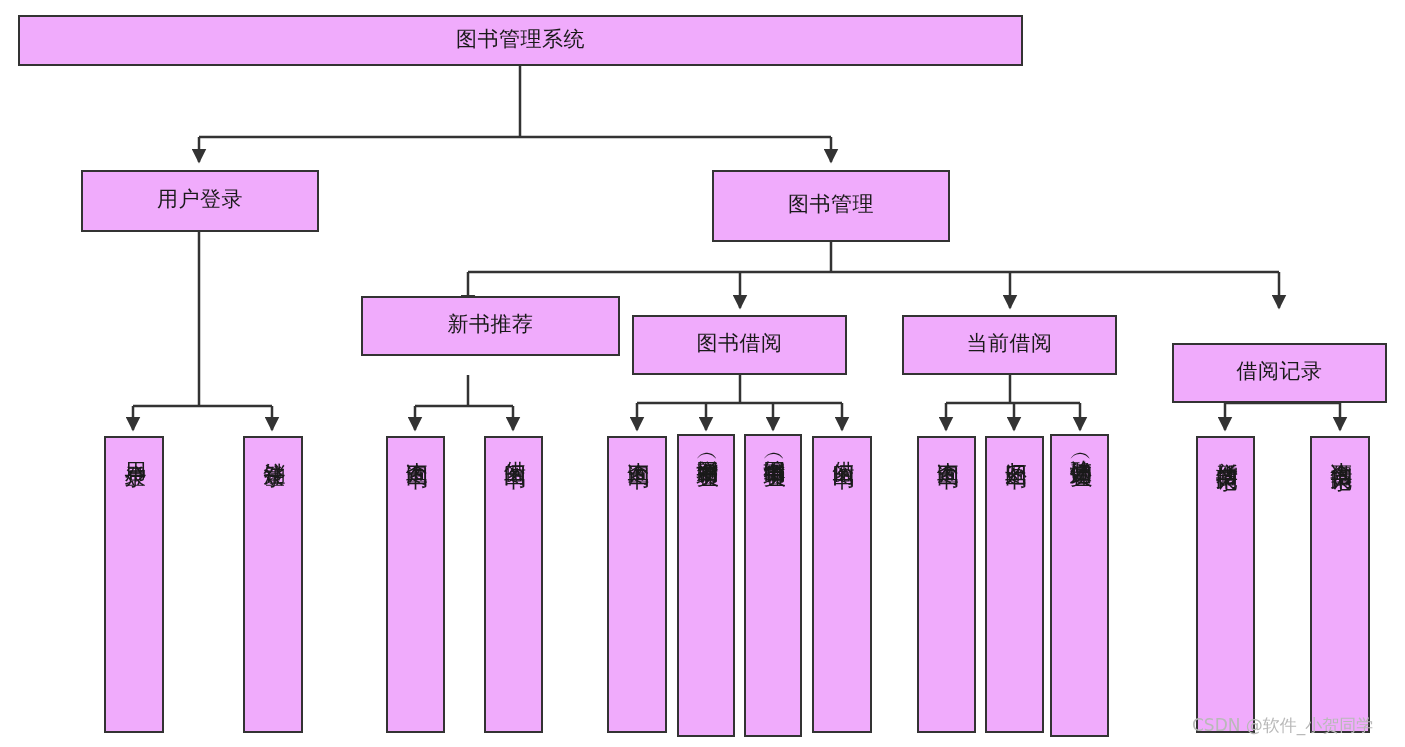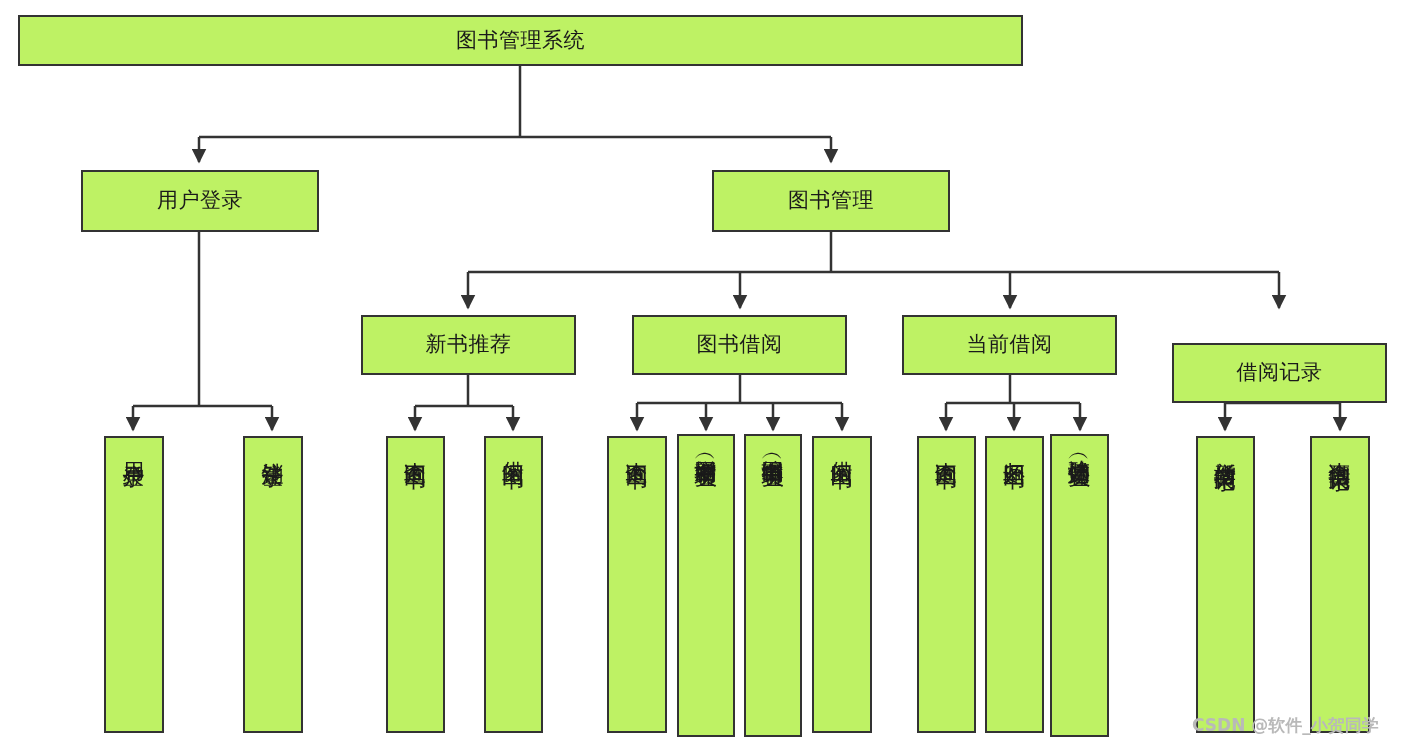--- a/index.html
+++ b/index.html
@@ -17,26 +17,27 @@
   }
   #edges{
     position:absolute;
     left:0;top:0;
     width:1405px;height:747px;
     pointer-events:none;
   }
   .node{
     position:absolute;
     box-sizing:border-box;
-    background:#bef264;
+    background:#f0abfc;
     border:2.5px solid #333333;
     display:flex;
     align-items:center;
     justify-content:center;
     z-index:2;
+    font-family:Liberation Mono, monospace;
   }
   .node .lbl{
     font-size:21px;
     line-height:1.12;
     letter-spacing:0.5px;
     color:#1a1a1a;
     white-space:nowrap;
     user-select:none;
   }
   
@@ -62,21 +63,20 @@
   }
   .watermark{
     position:absolute;
     left:1192px;
     top:714px;
     font-size:17px;
     color:#b9b9b9;
     white-space:nowrap;
     z-index:5;
     user-select:none;
-    font-weight:bold;
   }
 </style>
 </head>
 <body>
 
 <div id="canvas">
 
   <svg id="edges" viewBox="0 0 1405 747" width="1405" height="747" xmlns="http://www.w3.org/2000/svg">
     <defs>
       <marker id="arrow" viewBox="0 0 10 10" refX="9" refY="5" markerWidth="6" markerHeight="6" orient="auto-start-reverse">
@@ -127,25 +127,25 @@
     </g>
   </svg>
 
   <div class="node horiz" style="left:18px;top:15px;width:1005px;height:51px;">
     <span class="lbl">图书管理系统</span>
   </div>
 
   <div class="node horiz" style="left:81px;top:170px;width:238px;height:62px;">
     <span class="lbl">用户登录</span>
   </div>
-  <div class="node horiz" style="left:712px;top:170px;width:238px;height:62px;">
+  <div class="node horiz" style="left:712px;top:170px;width:238px;height:72px;">
     <span class="lbl">图书管理</span>
   </div>
 
-  <div class="node horiz" style="left:361px;top:315px;width:215px;height:60px;">
+  <div class="node horiz" style="left:361px;top:296px;width:259px;height:60px;">
     <span class="lbl">新书推荐</span>
   </div>
   <div class="node horiz" style="left:902px;top:315px;width:215px;height:60px;">
     <span class="lbl">当前借阅</span>
   </div>
   <div class="node horiz" style="left:632px;top:315px;width:215px;height:60px;">
     <span class="lbl">图书借阅</span>
   </div>
   <div class="node horiz" style="left:1172px;top:315px;width:215px;height:60px;margin-top:28px;">
     <span class="lbl">借阅记录</span>

